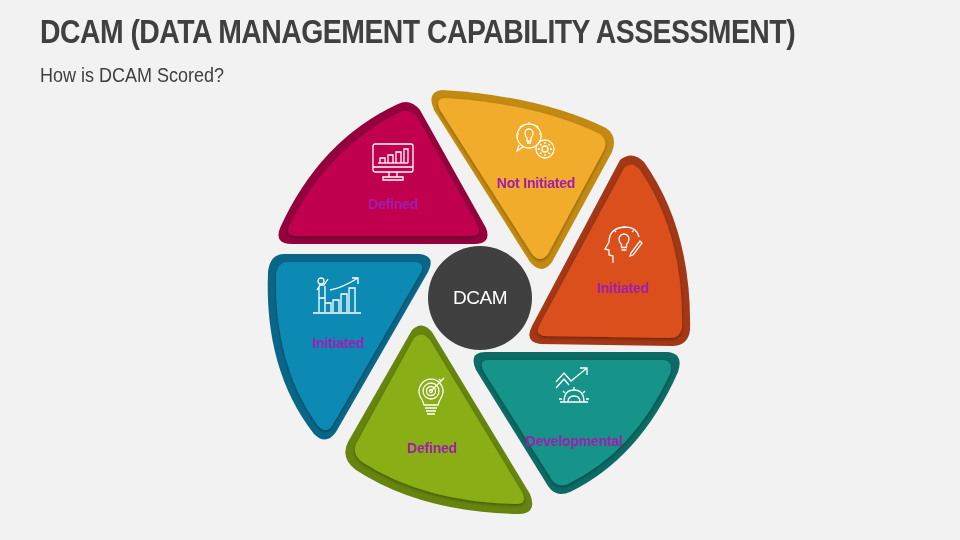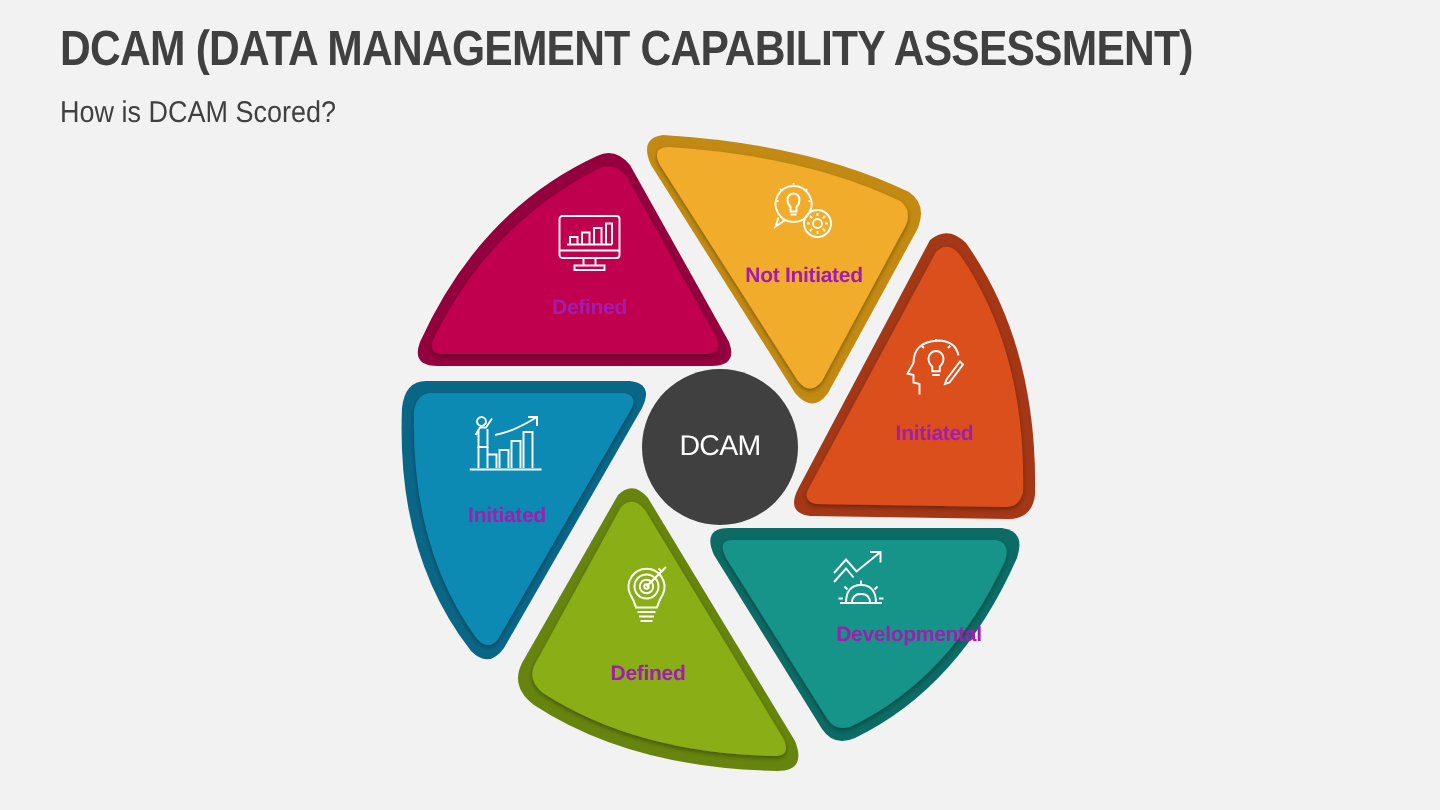--- a/index.html
+++ b/index.html
@@ -76,21 +76,21 @@
     <path d="M288,262 L416,262 Q426,264 420,274 L332,426 Q326,434 318,426 Q274,366 276,274 Q278,262 288,262 Z" fill="#0F8AB4" filter="url(#sh)"></path>
   </g>
 
   <circle cx="480" cy="298" r="52" fill="#404040"></circle>
 </svg>
 
 <div class="center-label">DCAM</div>
 
 <div class="seg-label" style="left:536px; top:183px;">Not Initiated</div>
 <div class="seg-label" style="left:623px; top:288px;">Initiated</div>
-<div class="seg-label" style="left:574px; top:422px;margin-left:32px;">Developmental</div>
+<div class="seg-label" style="left:574px; top:441px;">Developmental</div>
 <div class="seg-label" style="left:432px; top:448px;text-align:right;">Defined</div>
 <div class="seg-label" style="left:338px; top:343px;">Initiated</div>
 <div class="seg-label" style="left:393px; top:204px;">Defined</div>
 
 <svg class="icon" style="left:535px; top:141px;" width="44" height="40" viewBox="0 0 44 40" fill="none" stroke="#fff" stroke-width="1.3">
   <path d="M16,3 a12,12 0 1 0 0.1,0 Z M6,24 L4,30 L10,26"></path>
   <path d="M12,12 a4,4 0 1 1 8,0 q0,3 -2,5 v3 h-4 v-3 q-2,-2 -2,-5 Z M14,22 h4"></path>
   <path d="M16,2 v-1 M8,6 l-1,-1 M24,6 l1,-1 M6,13 h-1 M26,13 h1"></path>
   <circle cx="32" cy="28" r="3"></circle>
   <path d="M32,21 v2 M32,33 v2 M25,28 h2 M37,28 h2 M27,23 l1.5,1.5 M35.5,31.5 l1.5,1.5 M37,23 l-1.5,1.5 M28.5,31.5 l-1.5,1.5"></path>

